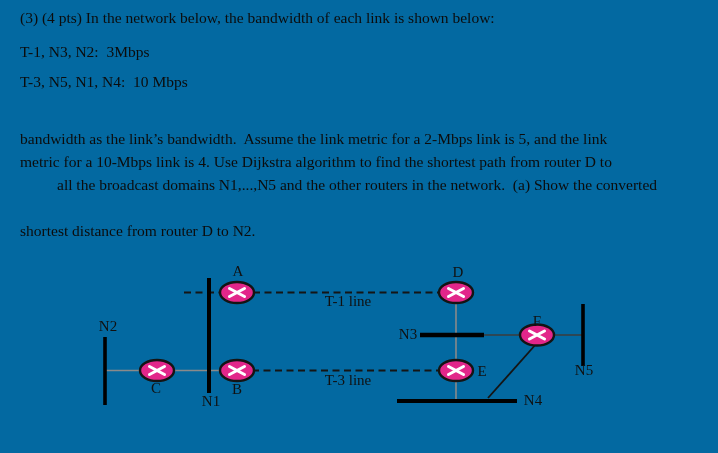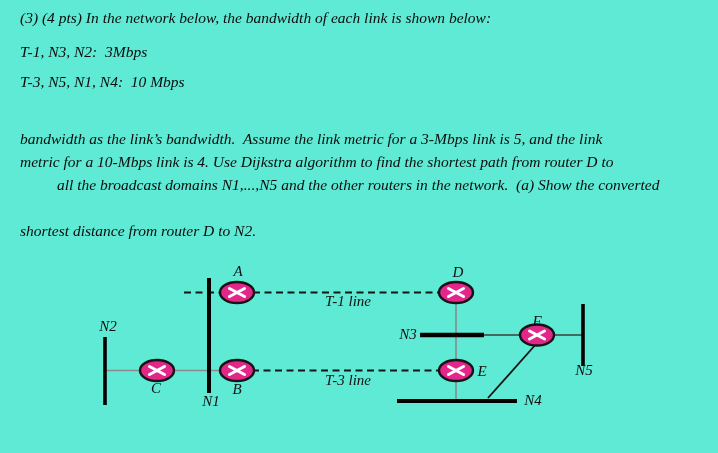--- a/index.html
+++ b/index.html
@@ -1,25 +1,24 @@
 <!DOCTYPE html>
 <html><head>
 <meta charset="utf-8">
 <style>
   * { margin: 0; padding: 0; box-sizing: border-box; }
   html, body { background: #ffffff; }
   .page {
     position: relative;
     width: 718px;
     height: 453px;
-    background: #5eead4;
+    background: #0369a1;
     overflow: hidden;
     font-family: "Liberation Serif", serif;
     color: #0c0c0c;
-    font-style: italic;
   }
   .tline {
     position: absolute;
     left: 20px;
     font-size: 15.5px;
     line-height: 23px;
     white-space: pre;
     color: #0c0c0c;
   }
   .t-title { top: 6px; }
@@ -46,21 +45,21 @@
   }
 </style>
 </head>
 <body>
 
 <div class="page">
 
   <div class="tline t-title">(3) (4 pts) In the network below, the bandwidth of each link is shown below:</div>
   <div class="tline t-bw1">T-1, N3, N2:  3Mbps</div>
   <div class="tline t-bw2">T-3, N5, N1, N4:  10 Mbps</div>
-  <div class="tline t-p1">bandwidth as the link’s bandwidth.  Assume the link metric for a 3-Mbps link is 5, and the link</div>
+  <div class="tline t-p1">bandwidth as the link’s bandwidth.  Assume the link metric for a 2-Mbps link is 5, and the link</div>
   <div class="tline t-p2">metric for a 10-Mbps link is 4. Use Dijkstra algorithm to find the shortest path from router D to</div>
   <div class="tline t-p3">all the broadcast domains N1,...,N5 and the other routers in the network.  (a) Show the converted</div>
   <div class="tline t-p5">shortest distance from router D to N2.</div>
 
   <svg class="diagram" viewBox="0 0 718 453">
 
     <line x1="105" y1="370.5" x2="224" y2="370.5" stroke-width="1.4" stroke="#8a8a8a"></line>
     <line x1="456" y1="292.5" x2="456" y2="400" stroke-width="1.6" stroke="#8a8a8a"></line>
     <line x1="484" y1="335" x2="583" y2="335" stroke="#3c3c3c" stroke-width="1.5"></line>
     <line x1="537" y1="343" x2="488" y2="398" stroke-width="1.8" stroke="#151515"></line>

